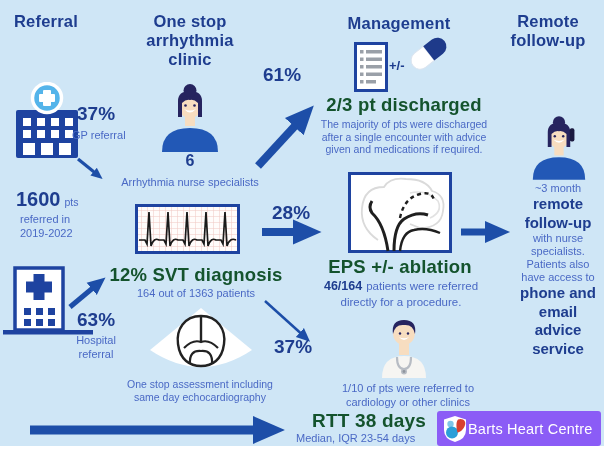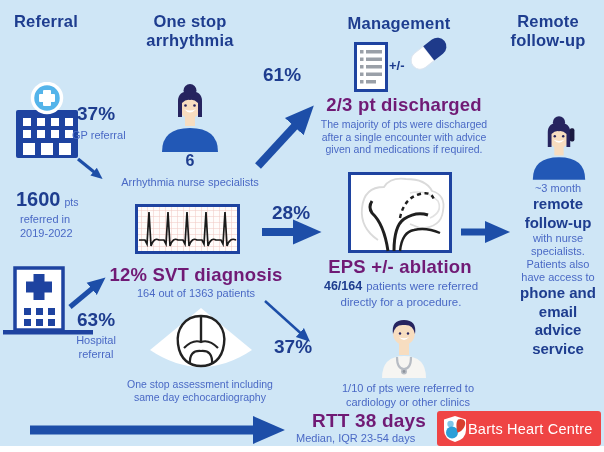--- a/index.html
+++ b/index.html
@@ -5,30 +5,30 @@
   html,body{margin:0;padding:0;}
   #canvas{
     position:relative;width:604px;height:452px;overflow:hidden;
     background:#cfe6f6;
     font-family:"Liberation Sans", sans-serif;
   }
   .abs{position:absolute;}
   .h1{font-weight:700;font-size:16.5px;color:#1e3d8f;letter-spacing:.2px;}
   .pct{font-weight:700;font-size:19px;color:#1e3d8f;}
   .big{font-weight:700;font-size:20px;color:#1e3d8f;}
-  .title{font-weight:700;font-size:18.5px;color:#701a75;letter-spacing:.2px;}
+  .title{font-weight:700;font-size:18.5px;color:#14532d;letter-spacing:.2px;}
   .small{font-size:11px;line-height:13px;color:#4a69c5;}
   .xsmall{font-size:10.5px;line-height:12.5px;color:#4a69c5;}
   .ctr{text-align:center;}
   .overlay{position:absolute;left:0;top:0;pointer-events:none;}
   .rot{transform:rotate(-38deg);}
   .whitebar{position:absolute;left:0;bottom:0;width:604px;height:6px;background:#ffffff;}
   .logo{
     position:absolute;left:437px;top:411px;width:164px;height:35px;
-    background:#ef4444;border-radius:3px;display:flex;align-items:center;gap:0;padding-left:5px;box-sizing:border-box;text-align:center;
+    background:#8b5cf6;border-radius:3px;display:flex;align-items:center;gap:0;padding-left:5px;box-sizing:border-box;text-align:center;
   }
   .logo-text{color:#ffffff;font-size:14.5px;letter-spacing:.2px;}
   .rcol{display:flex;flex-direction:column;align-items:center;}
   .r-bold{font-weight:700;font-size:15px;line-height:18.5px;color:#1e3d8f;}
   .inline-b{font-weight:700;color:#1e3d8f;margin-right:4px;}
   .unit{font-size:10.5px;color:#4a69c5;margin-left:4px;}
 </style>
 </head>
 <body>
 
@@ -49,20 +49,21 @@
     <line x1="262" y1="232" x2="310" y2="232" stroke="#1d4ea8" stroke-width="8" marker-end="url(#mh)"></line>
     <line x1="265" y1="301" x2="306" y2="338" stroke="#1d4ea8" stroke-width="2.5" marker-end="url(#mt)"></line>
     <line x1="461" y1="232" x2="500" y2="232" stroke="#1d4ea8" stroke-width="7" marker-end="url(#mh)"></line>
     <line x1="30" y1="430" x2="272" y2="430" stroke="#1d4ea8" stroke-width="9" marker-end="url(#mh)"></line>
   </svg>
 
   <div class="abs h1" style="left:14px;top:12px;">Referral</div>
   <div class="abs ctr" style="left:118px;top:12px;width:144px;">
     <div class="h1">One stop</div>
     <div class="h1">arrhythmia</div>
+    <div class="h1">clinic</div>
   </div>
   <div class="abs h1 ctr" style="left:334px;top:14px;width:130px;">Management</div>
   <div class="abs ctr" style="left:498px;top:12px;width:100px;">
     <div class="h1">Remote</div>
     <div class="h1">follow-up</div>
   </div>
 
   <div class="abs" style="left:12px;top:82px;">
     <svg width="70" height="78" viewBox="0 0 70 78">
       <rect x="4" y="28" width="62" height="48" rx="2" fill="#1e43a0"></rect>

